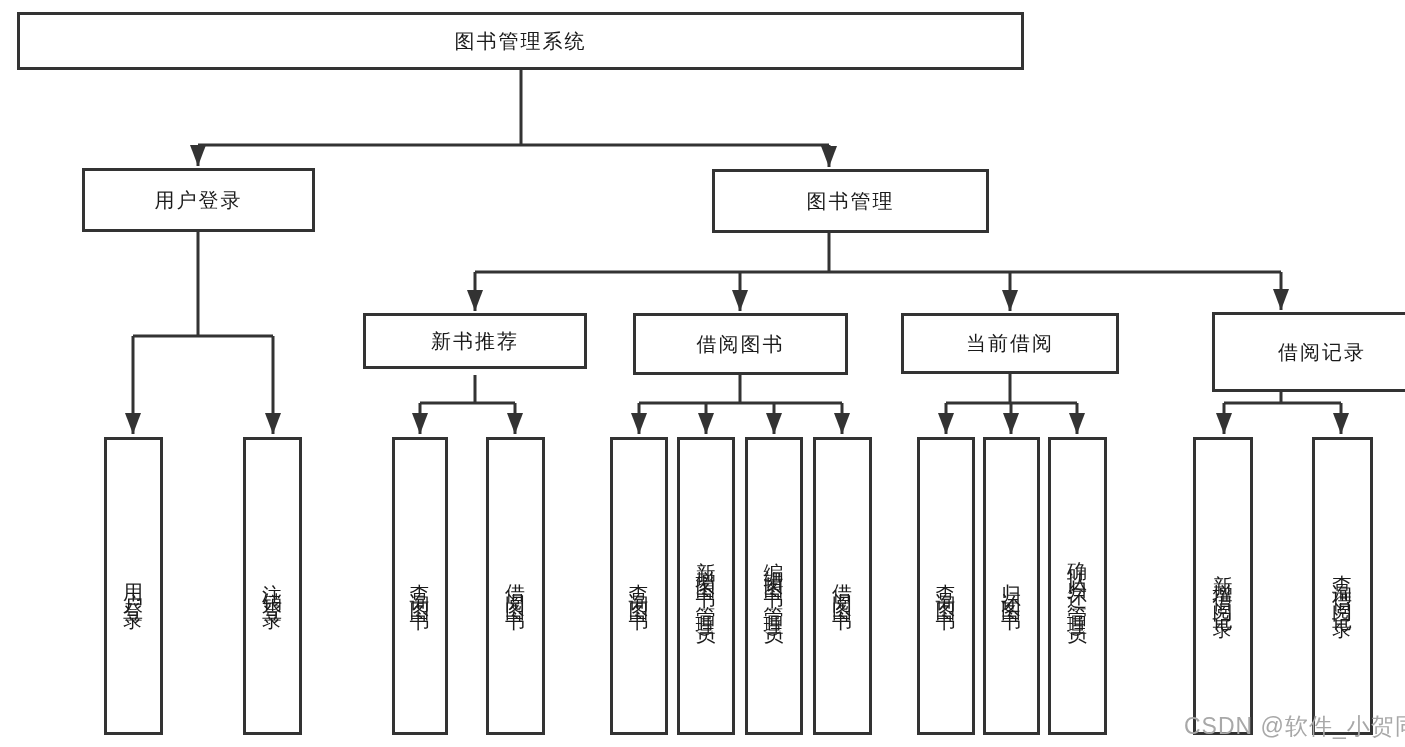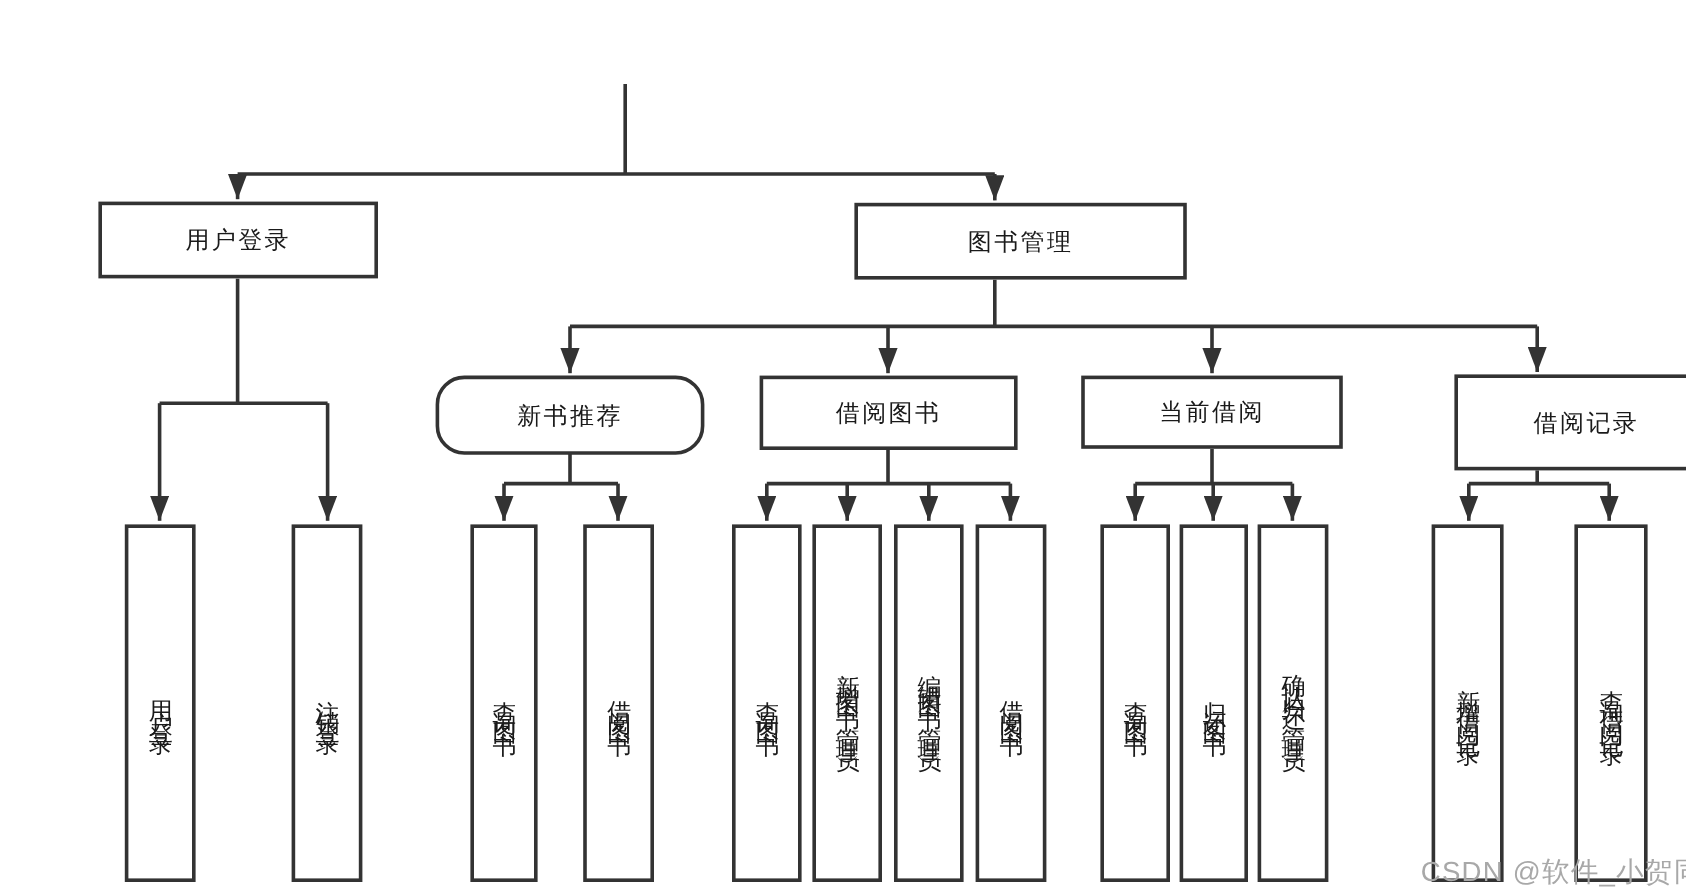--- a/index.html
+++ b/index.html
@@ -60,25 +60,26 @@
       <path d="M774 403 L774 434"></path>
       <path d="M842 403 L842 434"></path>
       <path d="M946 403 L946 434"></path>
       <path d="M1011 403 L1011 434"></path>
       <path d="M1077 403 L1077 434"></path>
       <path d="M1224 403 L1224 434"></path>
       <path d="M1341 403 L1341 434"></path>
     </g>
   </svg>
 
+  <div class="node" style="left:17px;top:12px;width:1007px;height:58px;">图书管理系统</div>
 
   <div class="node" style="left:82px;top:168px;width:233px;height:64px;">用户登录</div>
   <div class="node" style="left:712px;top:169px;width:277px;height:64px;">图书管理</div>
 
-  <div class="node" style="left:363px;top:313px;width:224px;height:66px;border-radius:24px;">新书推荐</div>
+  <div class="node" style="left:363px;top:313px;width:224px;height:56px;">新书推荐</div>
   <div class="node" style="left:633px;top:313px;width:215px;height:62px;">借阅图书</div>
   <div class="node" style="left:901px;top:313px;width:218px;height:61px;">当前借阅</div>
   <div class="node" style="left:1212px;top:312px;width:220px;height:80px;">借阅记录</div>
 
   <div class="node leaf" style="left:104px;width:59px;">用户登录</div>
   <div class="node leaf" style="left:243px;width:59px;">注销登录</div>
 
   <div class="node leaf" style="left:392px;width:56px;">查询图书</div>
   <div class="node leaf" style="left:486px;width:59px;">借阅图书</div>
 

